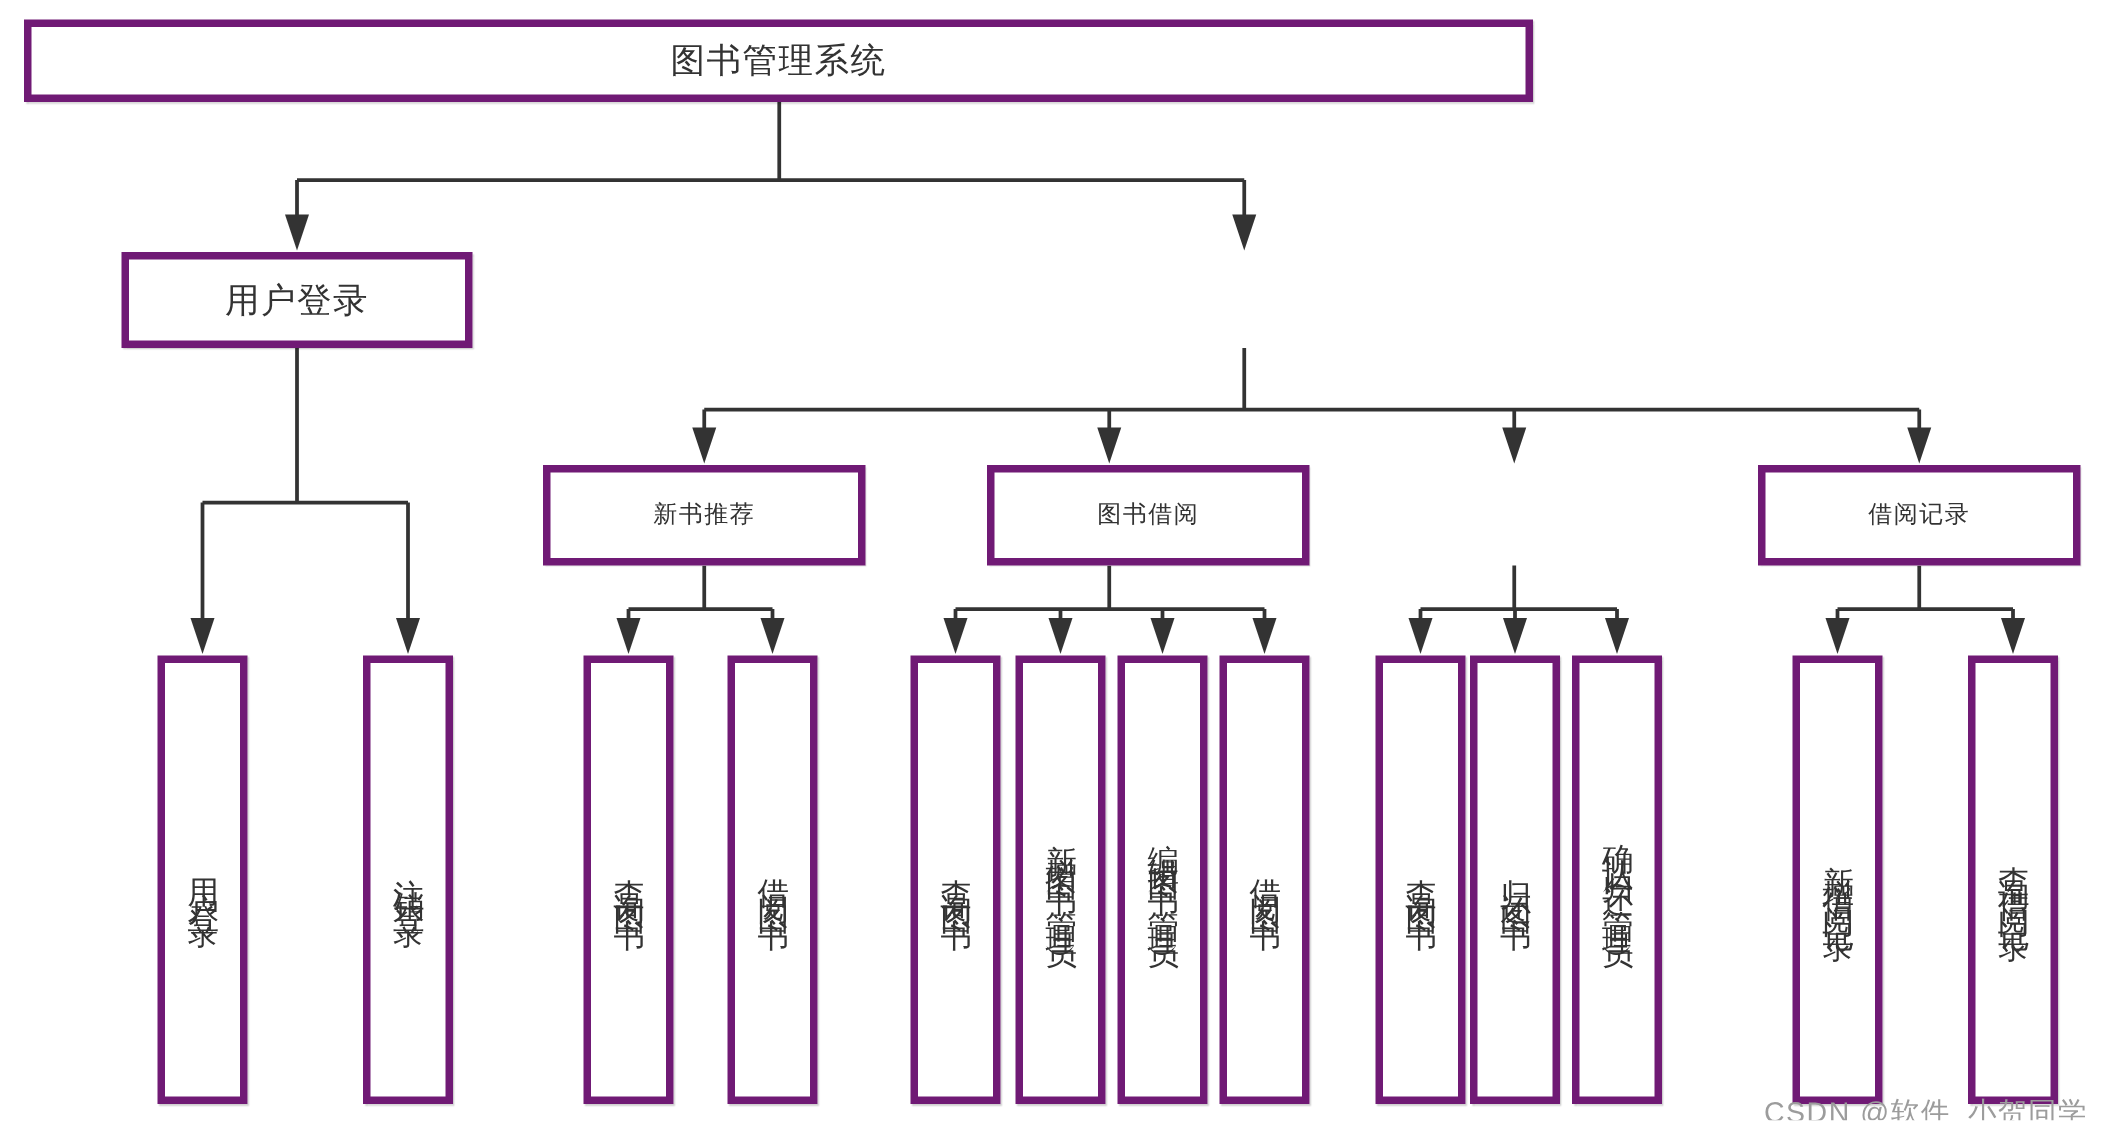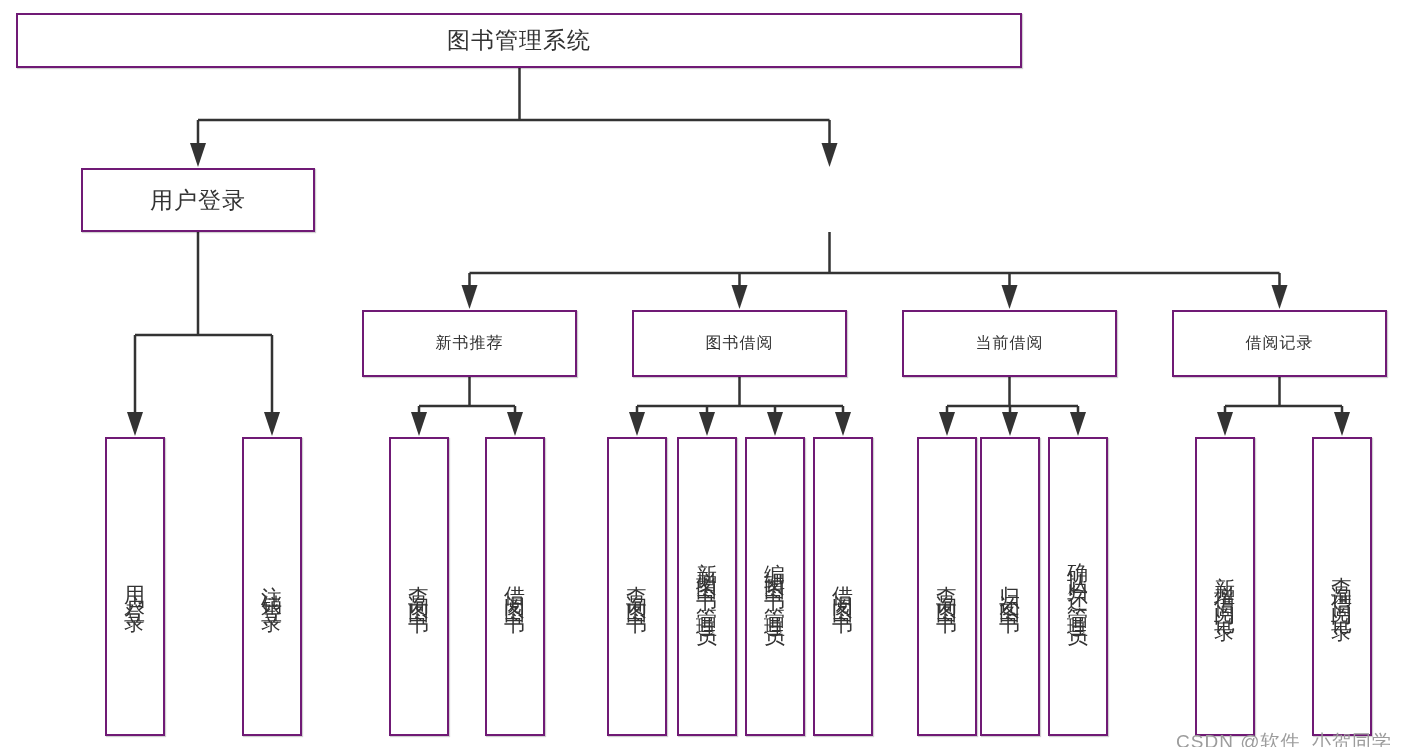--- a/index.html
+++ b/index.html
@@ -9,21 +9,21 @@
     background:#ffffff;
     font-family:"Liberation Sans", sans-serif;
     color:#333333;
     overflow:hidden;
   }
   #wires{position:absolute;left:0;top:0;z-index:1;}
   .box{
     position:absolute;
     box-sizing:border-box;
     background:#ffffff;
-    border:2px solid #701a75;
+    border:5px solid #701a75;
     display:flex;align-items:center;justify-content:center;
     z-index:2;
     box-shadow:1px 1px 1px rgba(0,0,0,0.18);
   }
   .root{left:16px;top:13px;width:1006px;height:55px;font-size:23px;}
   .l2{top:168px;width:234px;height:64px;font-size:23px;}
   .l3{top:310px;width:215px;height:67px;font-size:16px;}
   .leaf{top:437px;width:60px;height:299px;}
   .hlabel{letter-spacing:1px;white-space:nowrap;}
   .vtext{
@@ -97,25 +97,22 @@
     <span class="hlabel">图书管理系统</span>
   </div>
 
   <div class="box l2" style="left:81px">
     <span class="hlabel">用户登录</span>
   </div>
 
   <div class="box l3" style="left:362px">
     <span class="hlabel">新书推荐</span>
   </div>
-  <div class="box l3" style="left:632px">
+  <div class="box l3" style="left:658px">
     <span class="hlabel">图书借阅</span>
-  </div>
-  <div class="box l3" style="left:902px">
-    <span class="hlabel">当前借阅</span>
   </div>
   <div class="box l3" style="left:1172px">
     <span class="hlabel">借阅记录</span>
   </div>
 
   <div class="box leaf" style="left:105px">
     <span class="vtext">用户登录</span>
   </div>
   <div class="box leaf" style="left:242px">
     <span class="vtext">注销登录</span>

